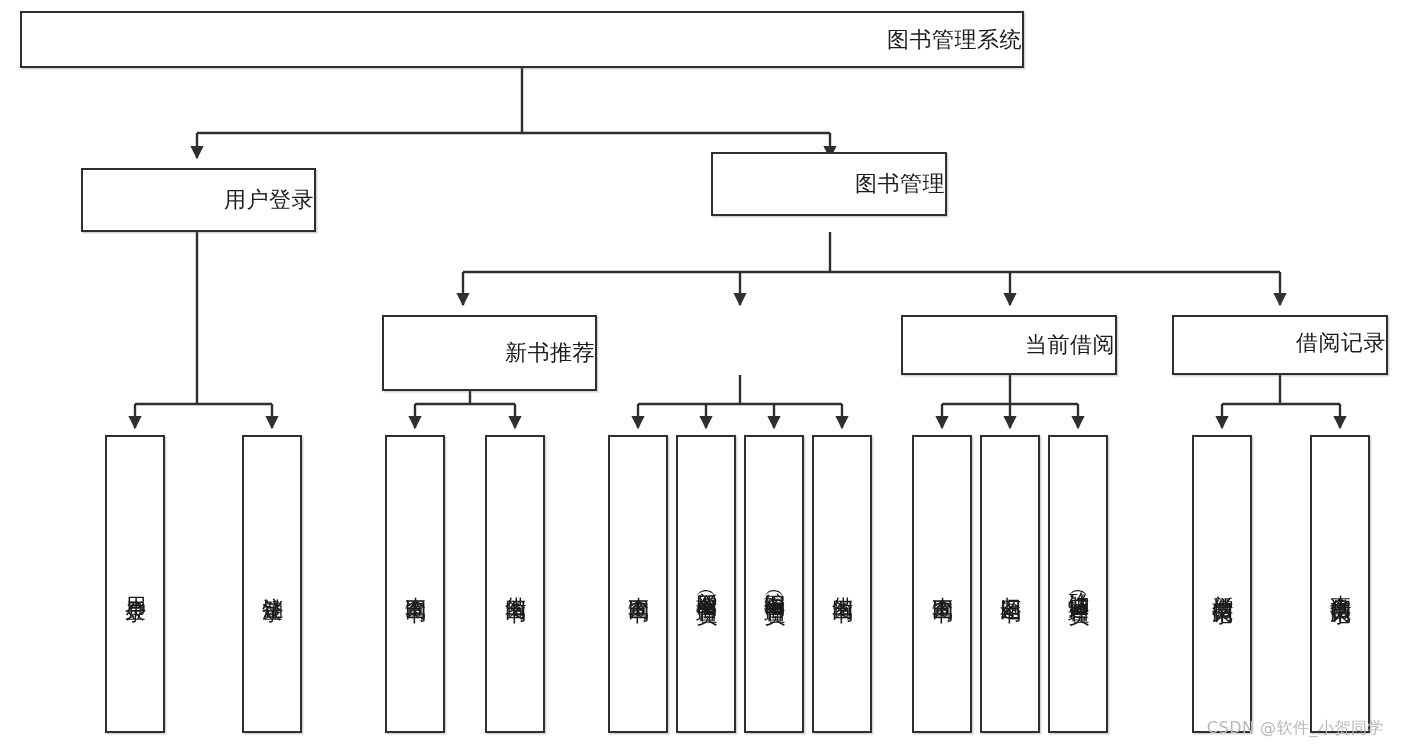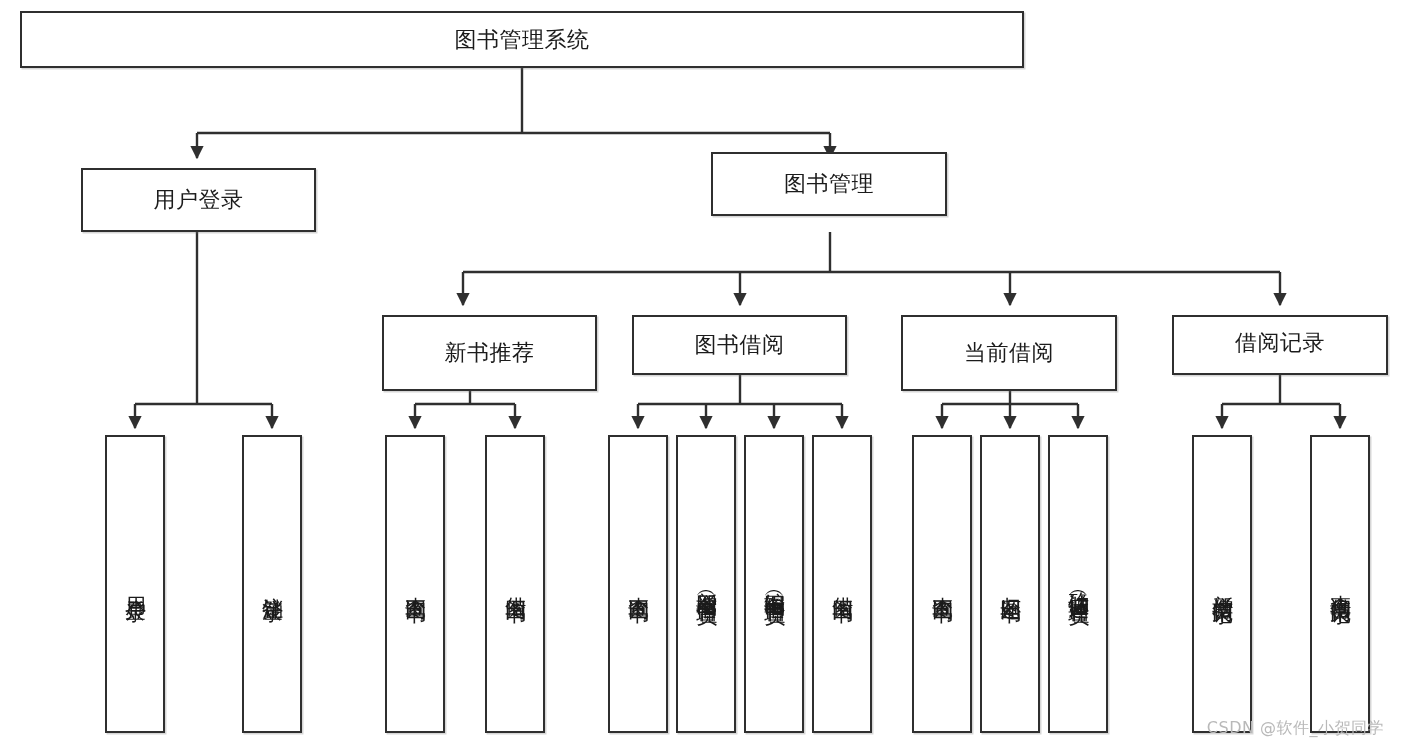--- a/index.html
+++ b/index.html
@@ -26,21 +26,21 @@
     height: 747px;
     pointer-events: none;
   }
   .node {
     position: absolute;
     box-sizing: border-box;
     border: 2.2px solid #2f2f2f;
     background: #ffffff;
     display: flex;
     align-items: center;
-    justify-content: center;
+    justify-content: flex-end;
     box-shadow: 1.5px 1.5px 0 rgba(120,120,120,0.30);
   }
   .node .label {
     color: #1b1b1b;
     font-size: 22px;
     line-height: 1.18;
     letter-spacing: 0.5px;
     white-space: nowrap;
     text-align: center;
   }
@@ -130,24 +130,21 @@
   <div class="node" style="left:81px; top:168px; width:235px; height:64px;">
     <span class="label">用户登录</span>
   </div>
   <div class="node" style="left:711px; top:152px; width:236px; height:64px;">
     <span class="label">图书管理</span>
   </div>
 
   <div class="node" style="left:382px; top:315px; width:215px; height:76px;">
     <span class="label">新书推荐</span>
   </div>
-  <div class="node" style="left:632px; top:315px; width:215px; height:60px;">
-    <span class="label">图书借阅</span>
-  </div>
-  <div class="node" style="left:901px; top:315px; width:216px; height:76px;">
+  <div class="node" style="left:901px; top:315px; width:216px; height:60px;">
     <span class="label">当前借阅</span>
   </div>
   <div class="node" style="left:1172px; top:315px; width:216px; height:60px;font-family:Liberation Mono, monospace;">
     <span class="label">借阅记录</span>
   </div>
 
   <div class="node vertical" style="left:105px; top:435px; width:60px; height:298px;">
     <span class="label">用户登录</span>
   </div>
   <div class="node vertical" style="left:242px; top:435px; width:60px; height:298px;">

